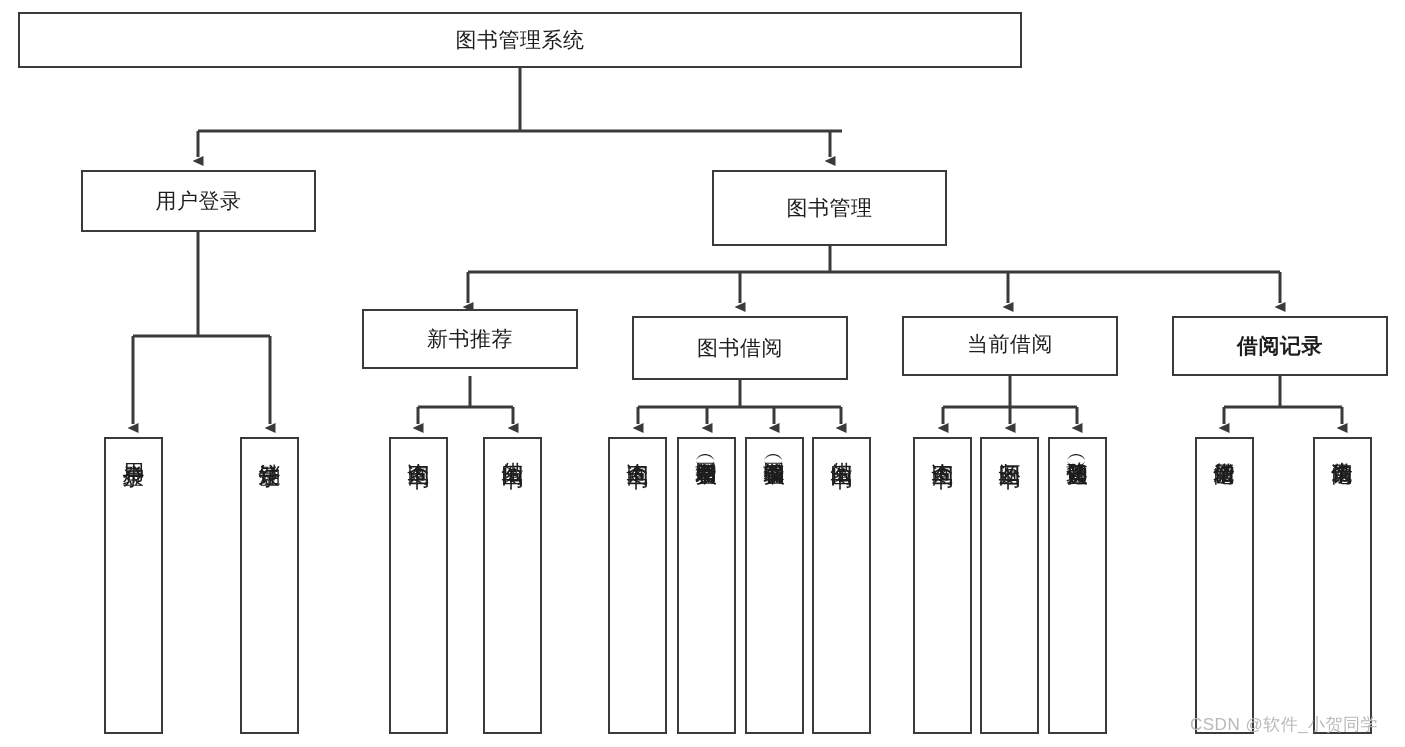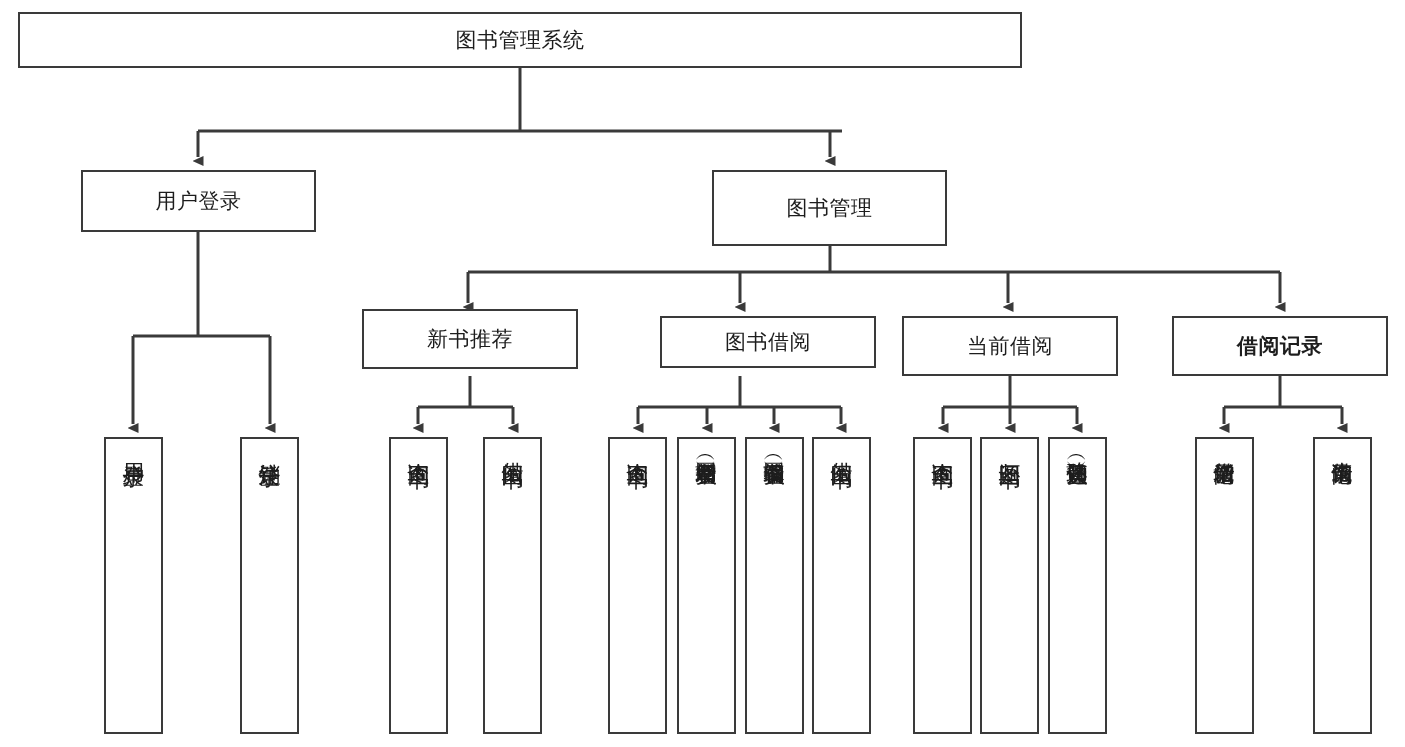--- a/index.html
+++ b/index.html
@@ -134,24 +134,24 @@
   <div class="node horiz" style="left:81px; top:170px; width:235px; height:62px;">
     <span class="lbl">用户登录</span>
   </div>
   <div class="node horiz" style="left:712px; top:170px; width:235px; height:76px;">
     <span class="lbl">图书管理</span>
   </div>
 
   <div class="node horiz" style="left:362px; top:309px; width:216px; height:60px;">
     <span class="lbl">新书推荐</span>
   </div>
-  <div class="node horiz" style="left:660px; top:316px; width:216px; height:52px;justify-content:center;">
+  <div class="node horiz" style="left:632px; top:316px; width:216px; height:64px;justify-content:center;">
     <span class="lbl">图书借阅</span>
   </div>
-  <div class="node horiz" style="left:902px; top:316px; width:216px; height:60px;">
+  <div class="node horiz" style="left:902px; top:316px; width:216px; height:60px;font-family:Liberation Mono, monospace;">
     <span class="lbl">当前借阅</span>
   </div>
   <div class="node horiz" style="left:1172px; top:316px; width:216px; height:60px;font-weight:bold;">
     <span class="lbl">借阅记录</span>
   </div>
 
   <div class="node vert" style="left:104px; top:437px; width:59px; height:297px;">
     <span class="lbl">用户登录</span>
   </div>
   <div class="node vert" style="left:240px; top:437px; width:59px; height:297px;">
@@ -188,14 +188,15 @@
     <span class="lbl">确认归还（管理员）</span>
   </div>
 
   <div class="node vert tall" style="left:1195px; top:437px; width:59px; height:297px;">
     <span class="lbl">新增借阅记录</span>
   </div>
   <div class="node vert tall" style="left:1313px; top:437px; width:59px; height:297px;">
     <span class="lbl">查询借阅记录</span>
   </div>
 
+  <div class="watermark" style="left:1190px; top:713px;">CSDN @软件_小贺同学</div>
 
 </div>
 
 </body></html>

